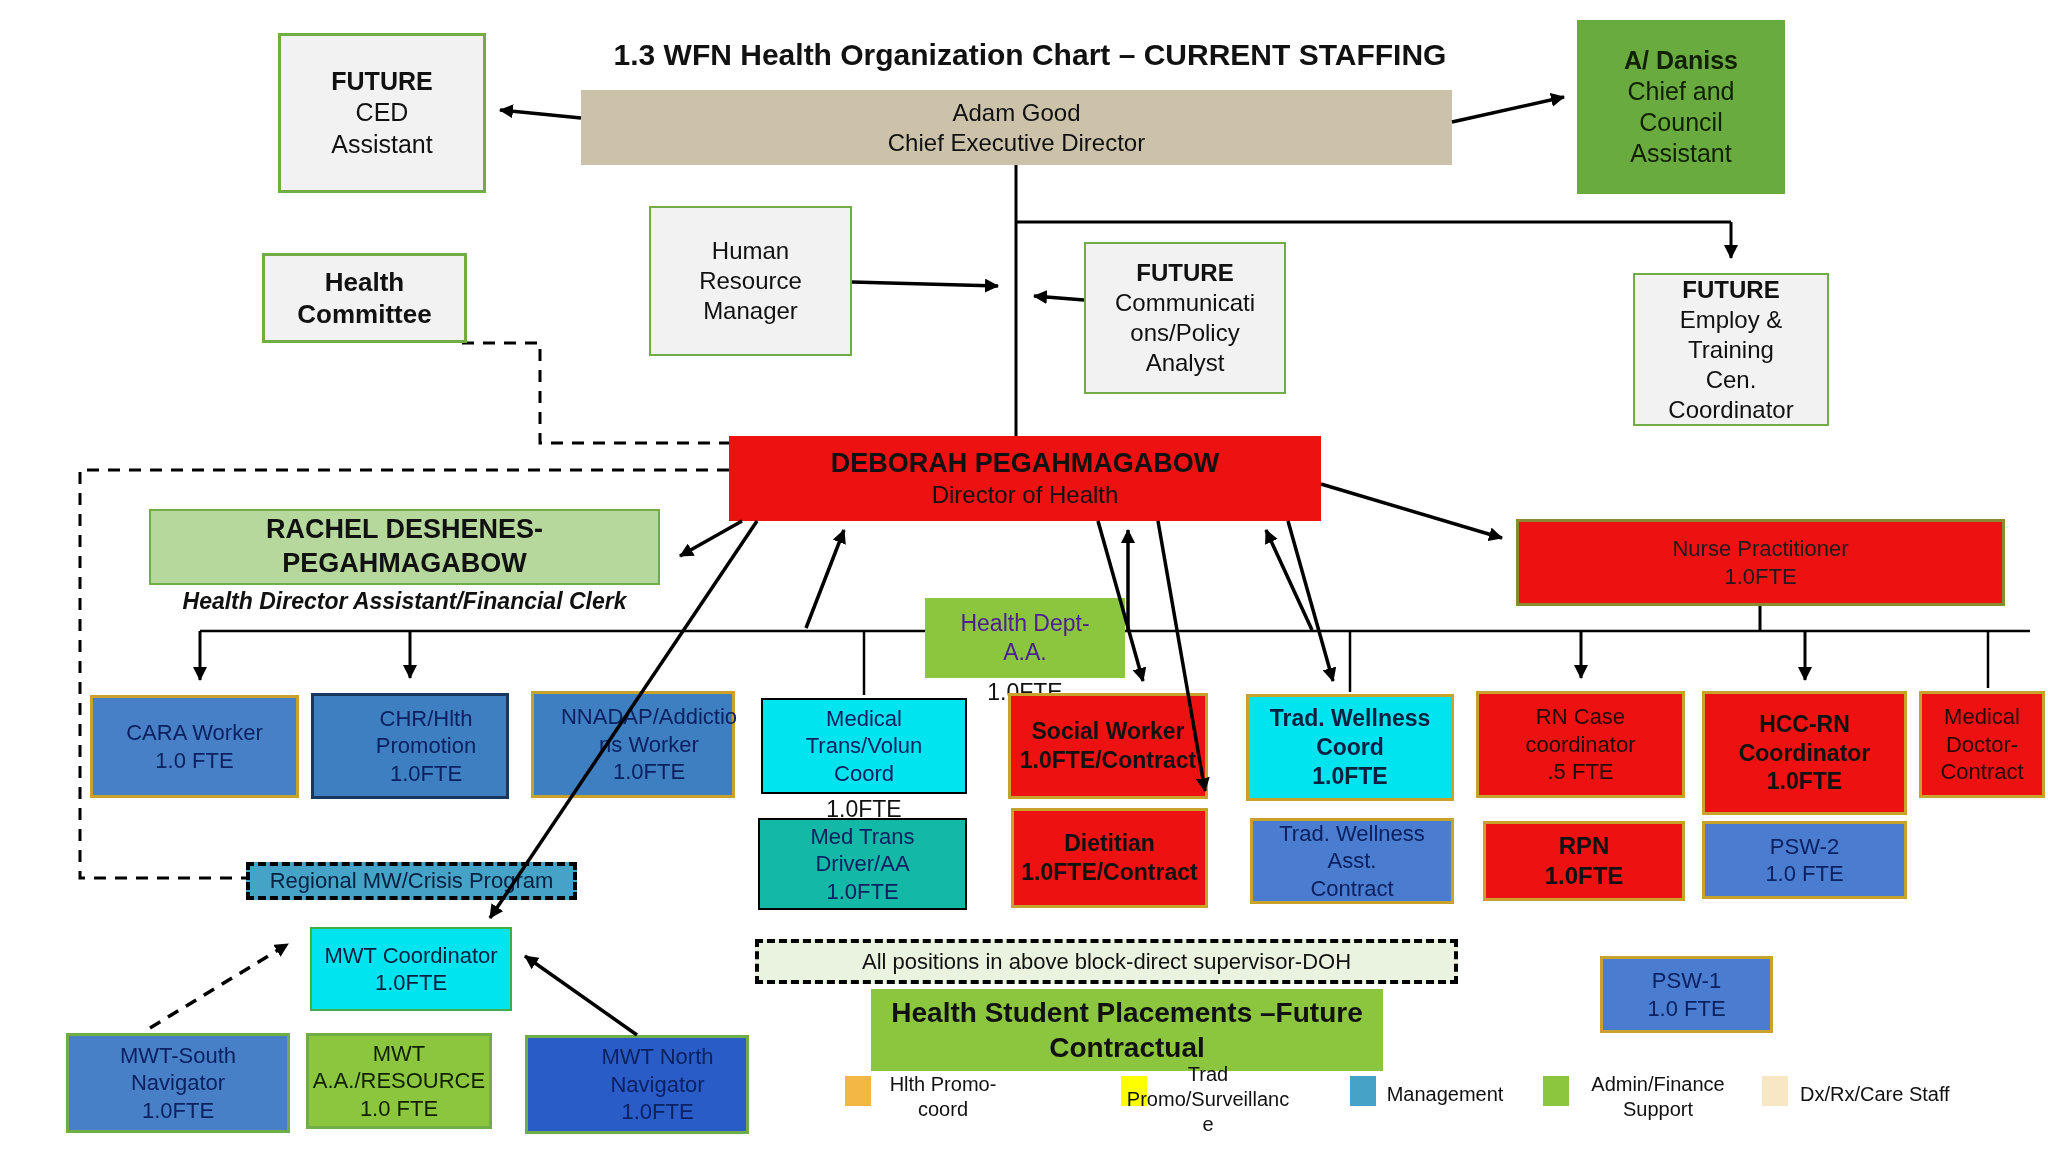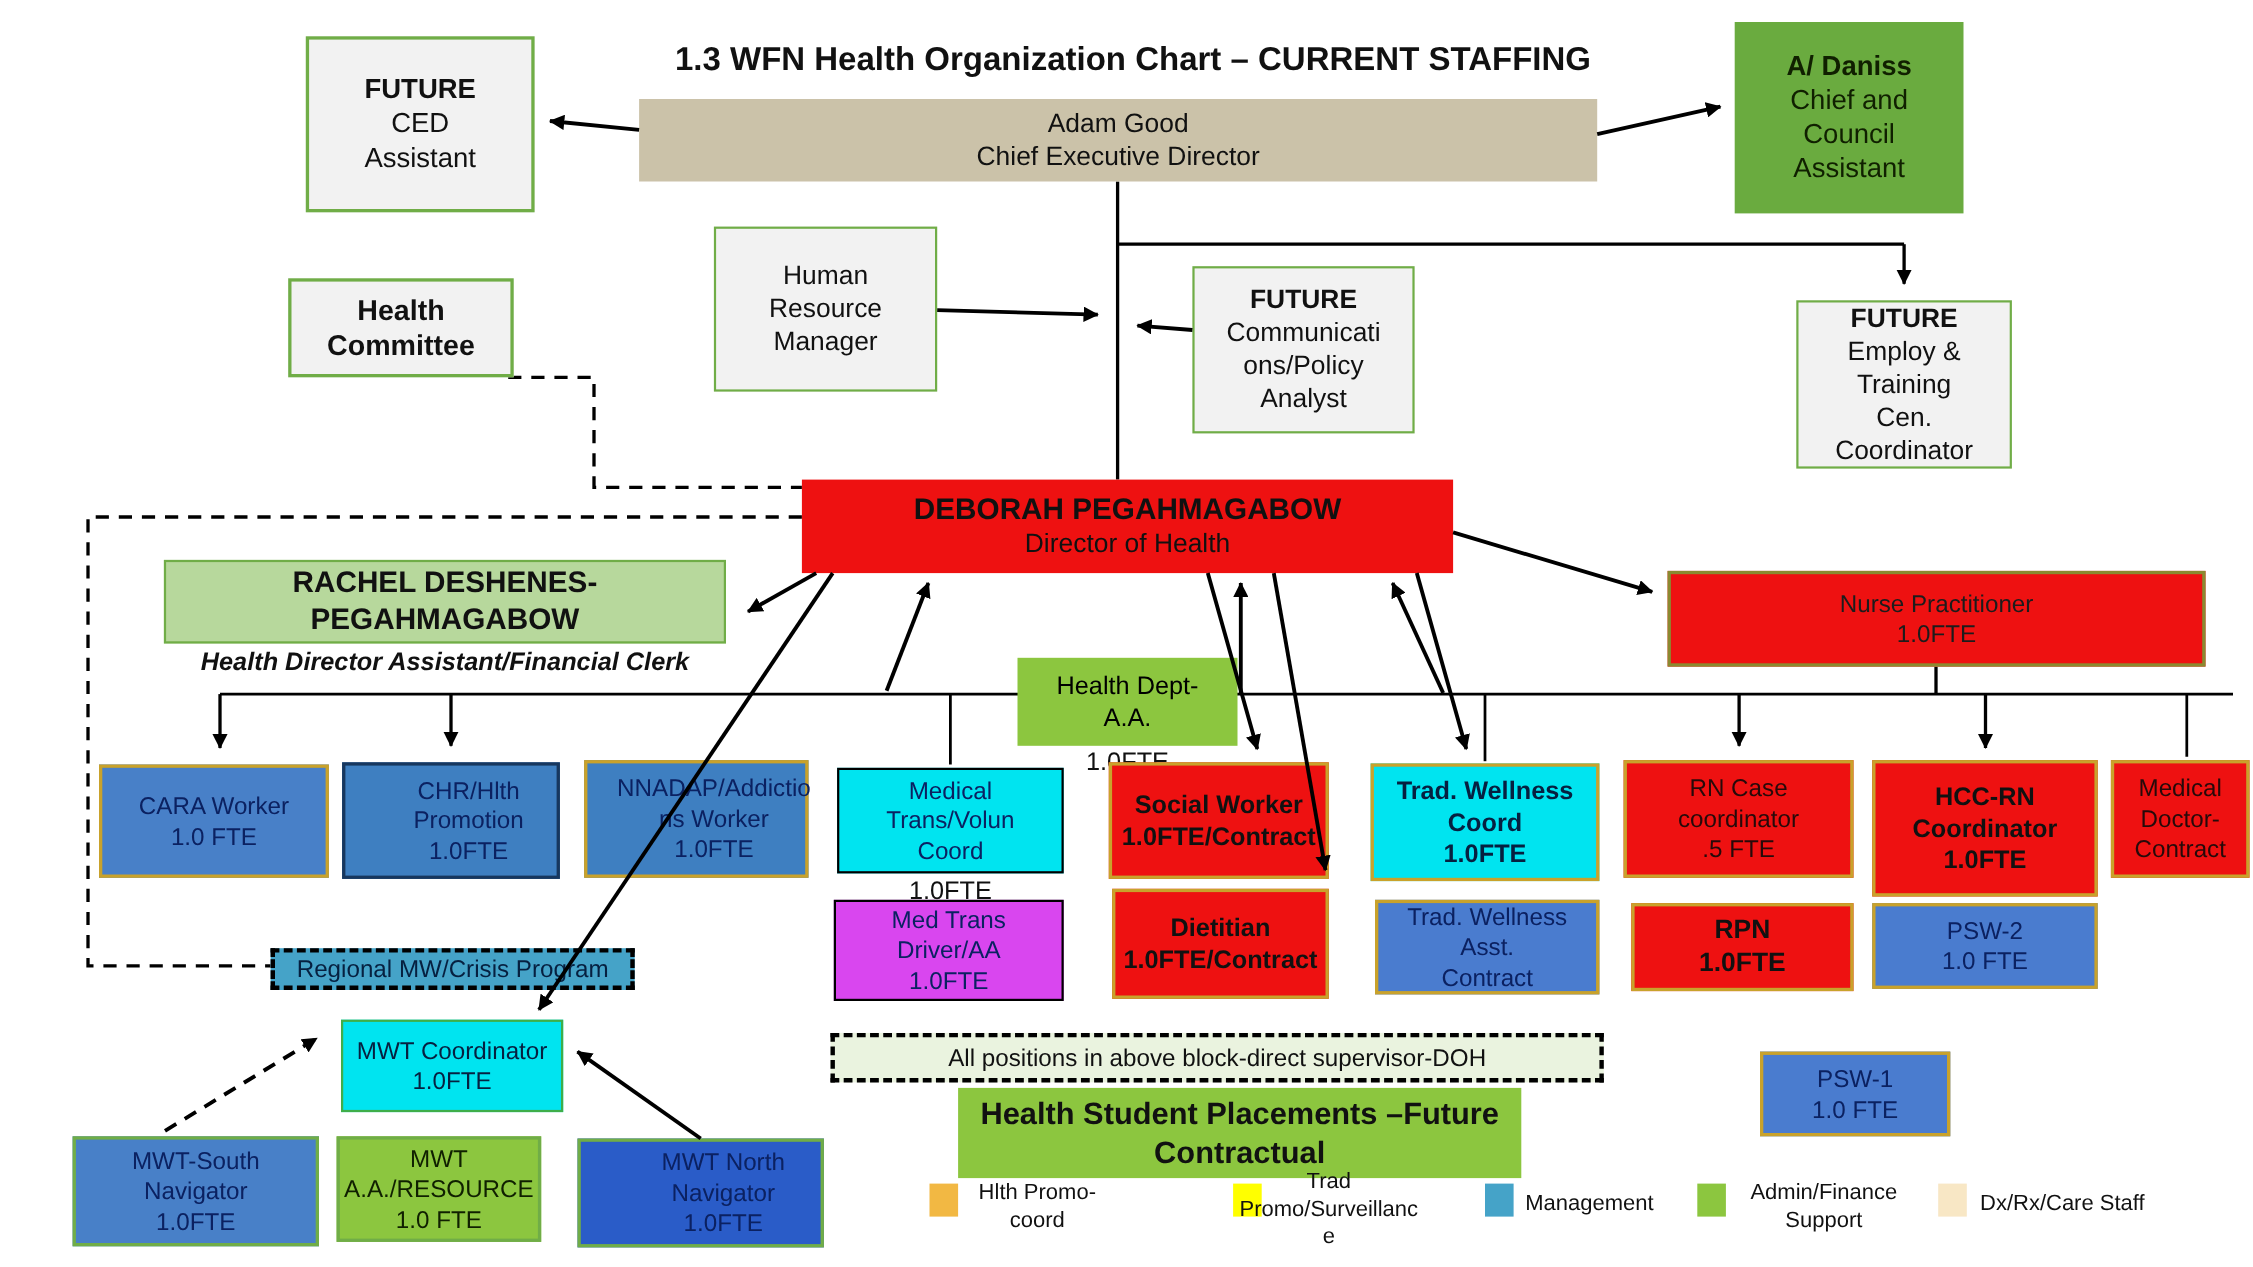--- a/index.html
+++ b/index.html
@@ -11,21 +11,21 @@
   .svglayer{position:absolute;left:0;top:0;width:2048px;height:1152px;pointer-events:none;}
   .under{z-index:0}.mid{z-index:2}.over{z-index:3}
   .b-green{border:3px solid #70AD47;background:#F2F2F2;}
   .b-gold{border:3px solid #C9A22B;}
   .b-navy{border:3px solid #17375E;}
   .b-black{border:2px solid #000;}
   .fill-red{background:#EE1111;}
   .fill-cyan{background:#00E4F0;}
   .fill-blue1{background:#4880C8;color:#0B2161;}
   .fill-blue2{background:#3E7FC1;color:#0B2161;padding-left:32px;}
-  .fill-royal{background:#d946ef;color:#0B2161;}
+  .fill-royal{background:#14b8a6;color:#0B2161;}
   .fill-blue3{background:#4A7CCF;color:#0B2161;}
   .fill-dkblue{background:#2A5CC8;color:#0B2161;padding-left:41px;}
   .fill-grn{background:#8CC63F;}
   .fill-ltgrn{background:#B7D89C;}
   .fill-teal{background:#45A3C8;}
   .fill-tan{background:#CBC2A9;}
   .bold{font-weight:bold;}
   .caption{position:absolute;text-align:center;white-space:pre-line;}
   .swatch{position:absolute;width:26px;height:30px;z-index:2;}
   .legend-label{position:absolute;font-size:20px;text-align:center;white-space:pre-line;z-index:2;line-height:1.25;}
@@ -104,21 +104,21 @@
     <div style="font-size:24px;">Director of Health</div>
   </div>
 
   <div class="box mid fill-ltgrn bold" style="left:149px;top:509px;width:511px;height:76px;font-size:27px;border:2px solid #70AD47;">RACHEL DESHENES-
 PEGAHMAGABOW</div>
   <div class="caption mid" style="left:149px;top:588px;width:511px;font-size:23px;font-style:italic;font-weight:bold;">Health Director Assistant/Financial Clerk</div>
 
   <div class="box mid fill-red" style="left:1516px;top:519px;width:489px;height:87px;font-size:22px;border:3px solid #8A8A30;color:#1C1C1C;">Nurse Practitioner
 1.0FTE</div>
 
-  <div class="box mid fill-grn" style="left:925px;top:598px;width:200px;height:80px;font-size:23px;color:#000000;">Health Dept-
+  <div class="box mid fill-grn" style="left:925px;top:598px;width:200px;height:80px;font-size:23px;color:#4c1d95;">Health Dept-
 A.A.</div>
   <div class="caption mid" style="left:925px;top:679px;width:200px;font-size:23px;">1.0FTE</div>
 
   <div class="box mid fill-blue1 b-gold" style="left:90px;top:695px;width:209px;height:103px;font-size:22px;">CARA Worker
 1.0 FTE</div>
   <div class="box mid fill-blue2 b-navy" style="left:311px;top:693px;width:198px;height:106px;font-size:22px;">CHR/Hlth
 Promotion
 1.0FTE</div>
   <div class="box mid fill-blue2 b-gold" style="left:531px;top:691px;width:204px;height:107px;font-size:22px;">NNADAP/Addictio
 ns Worker

